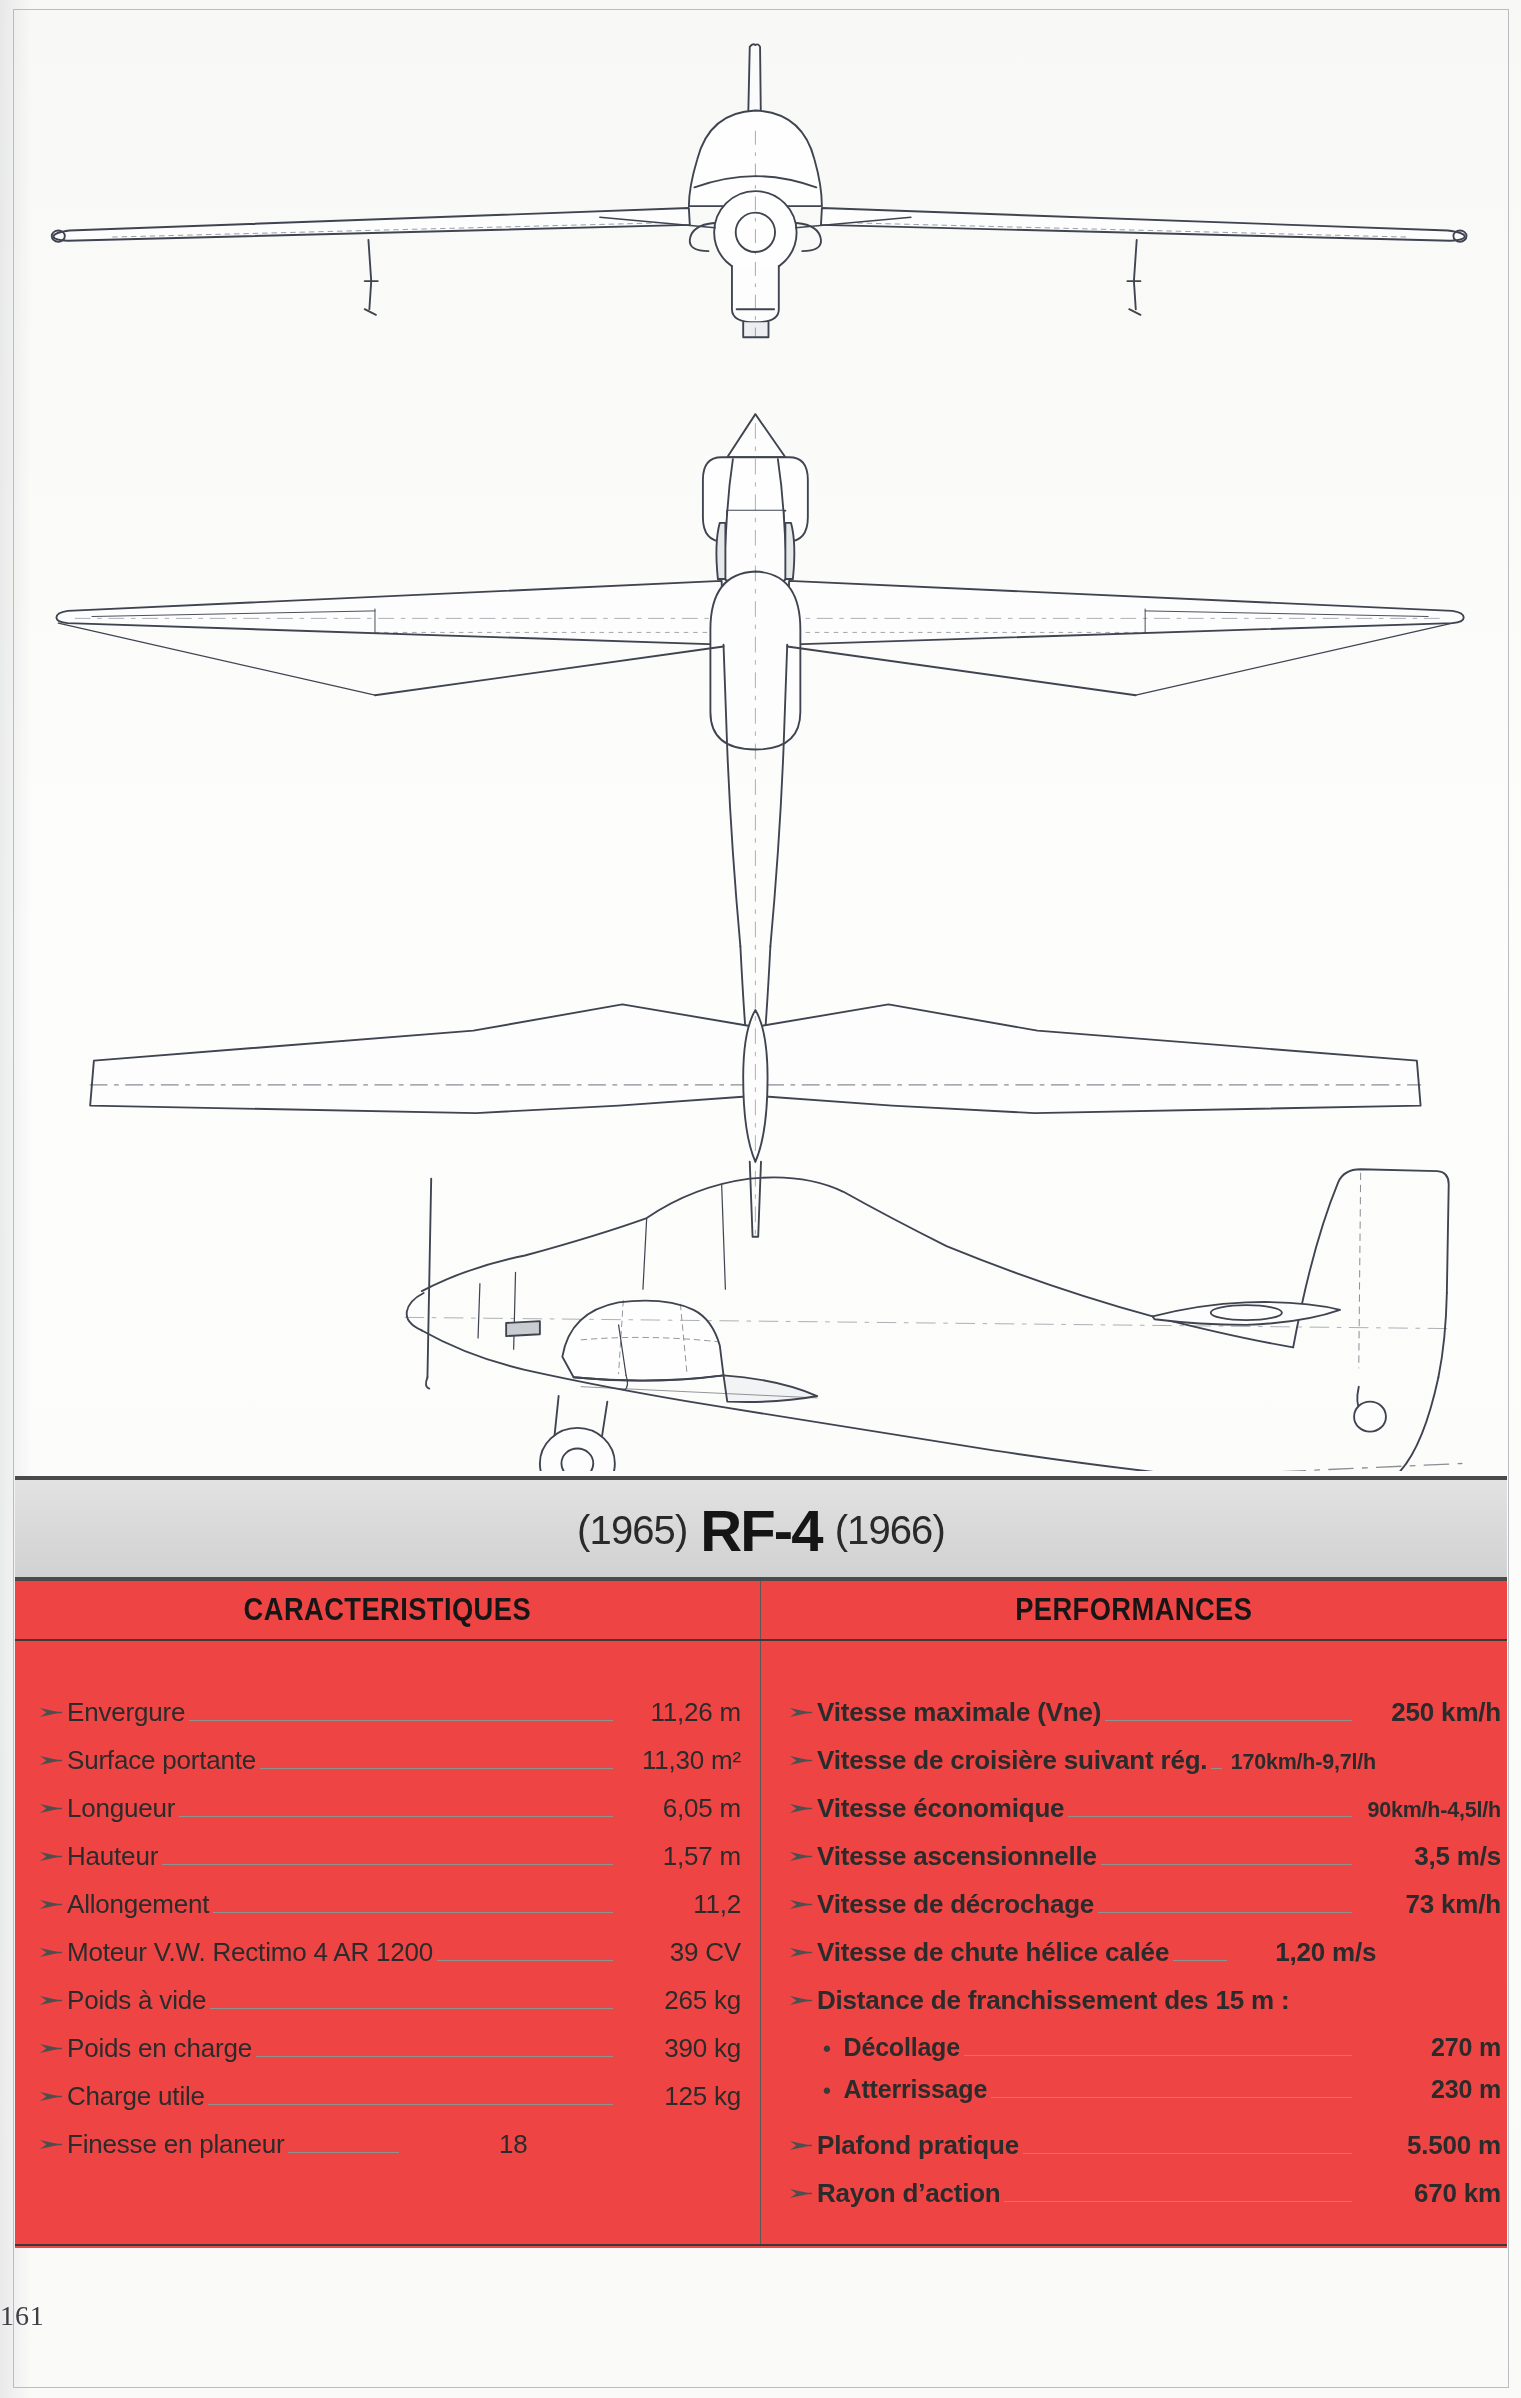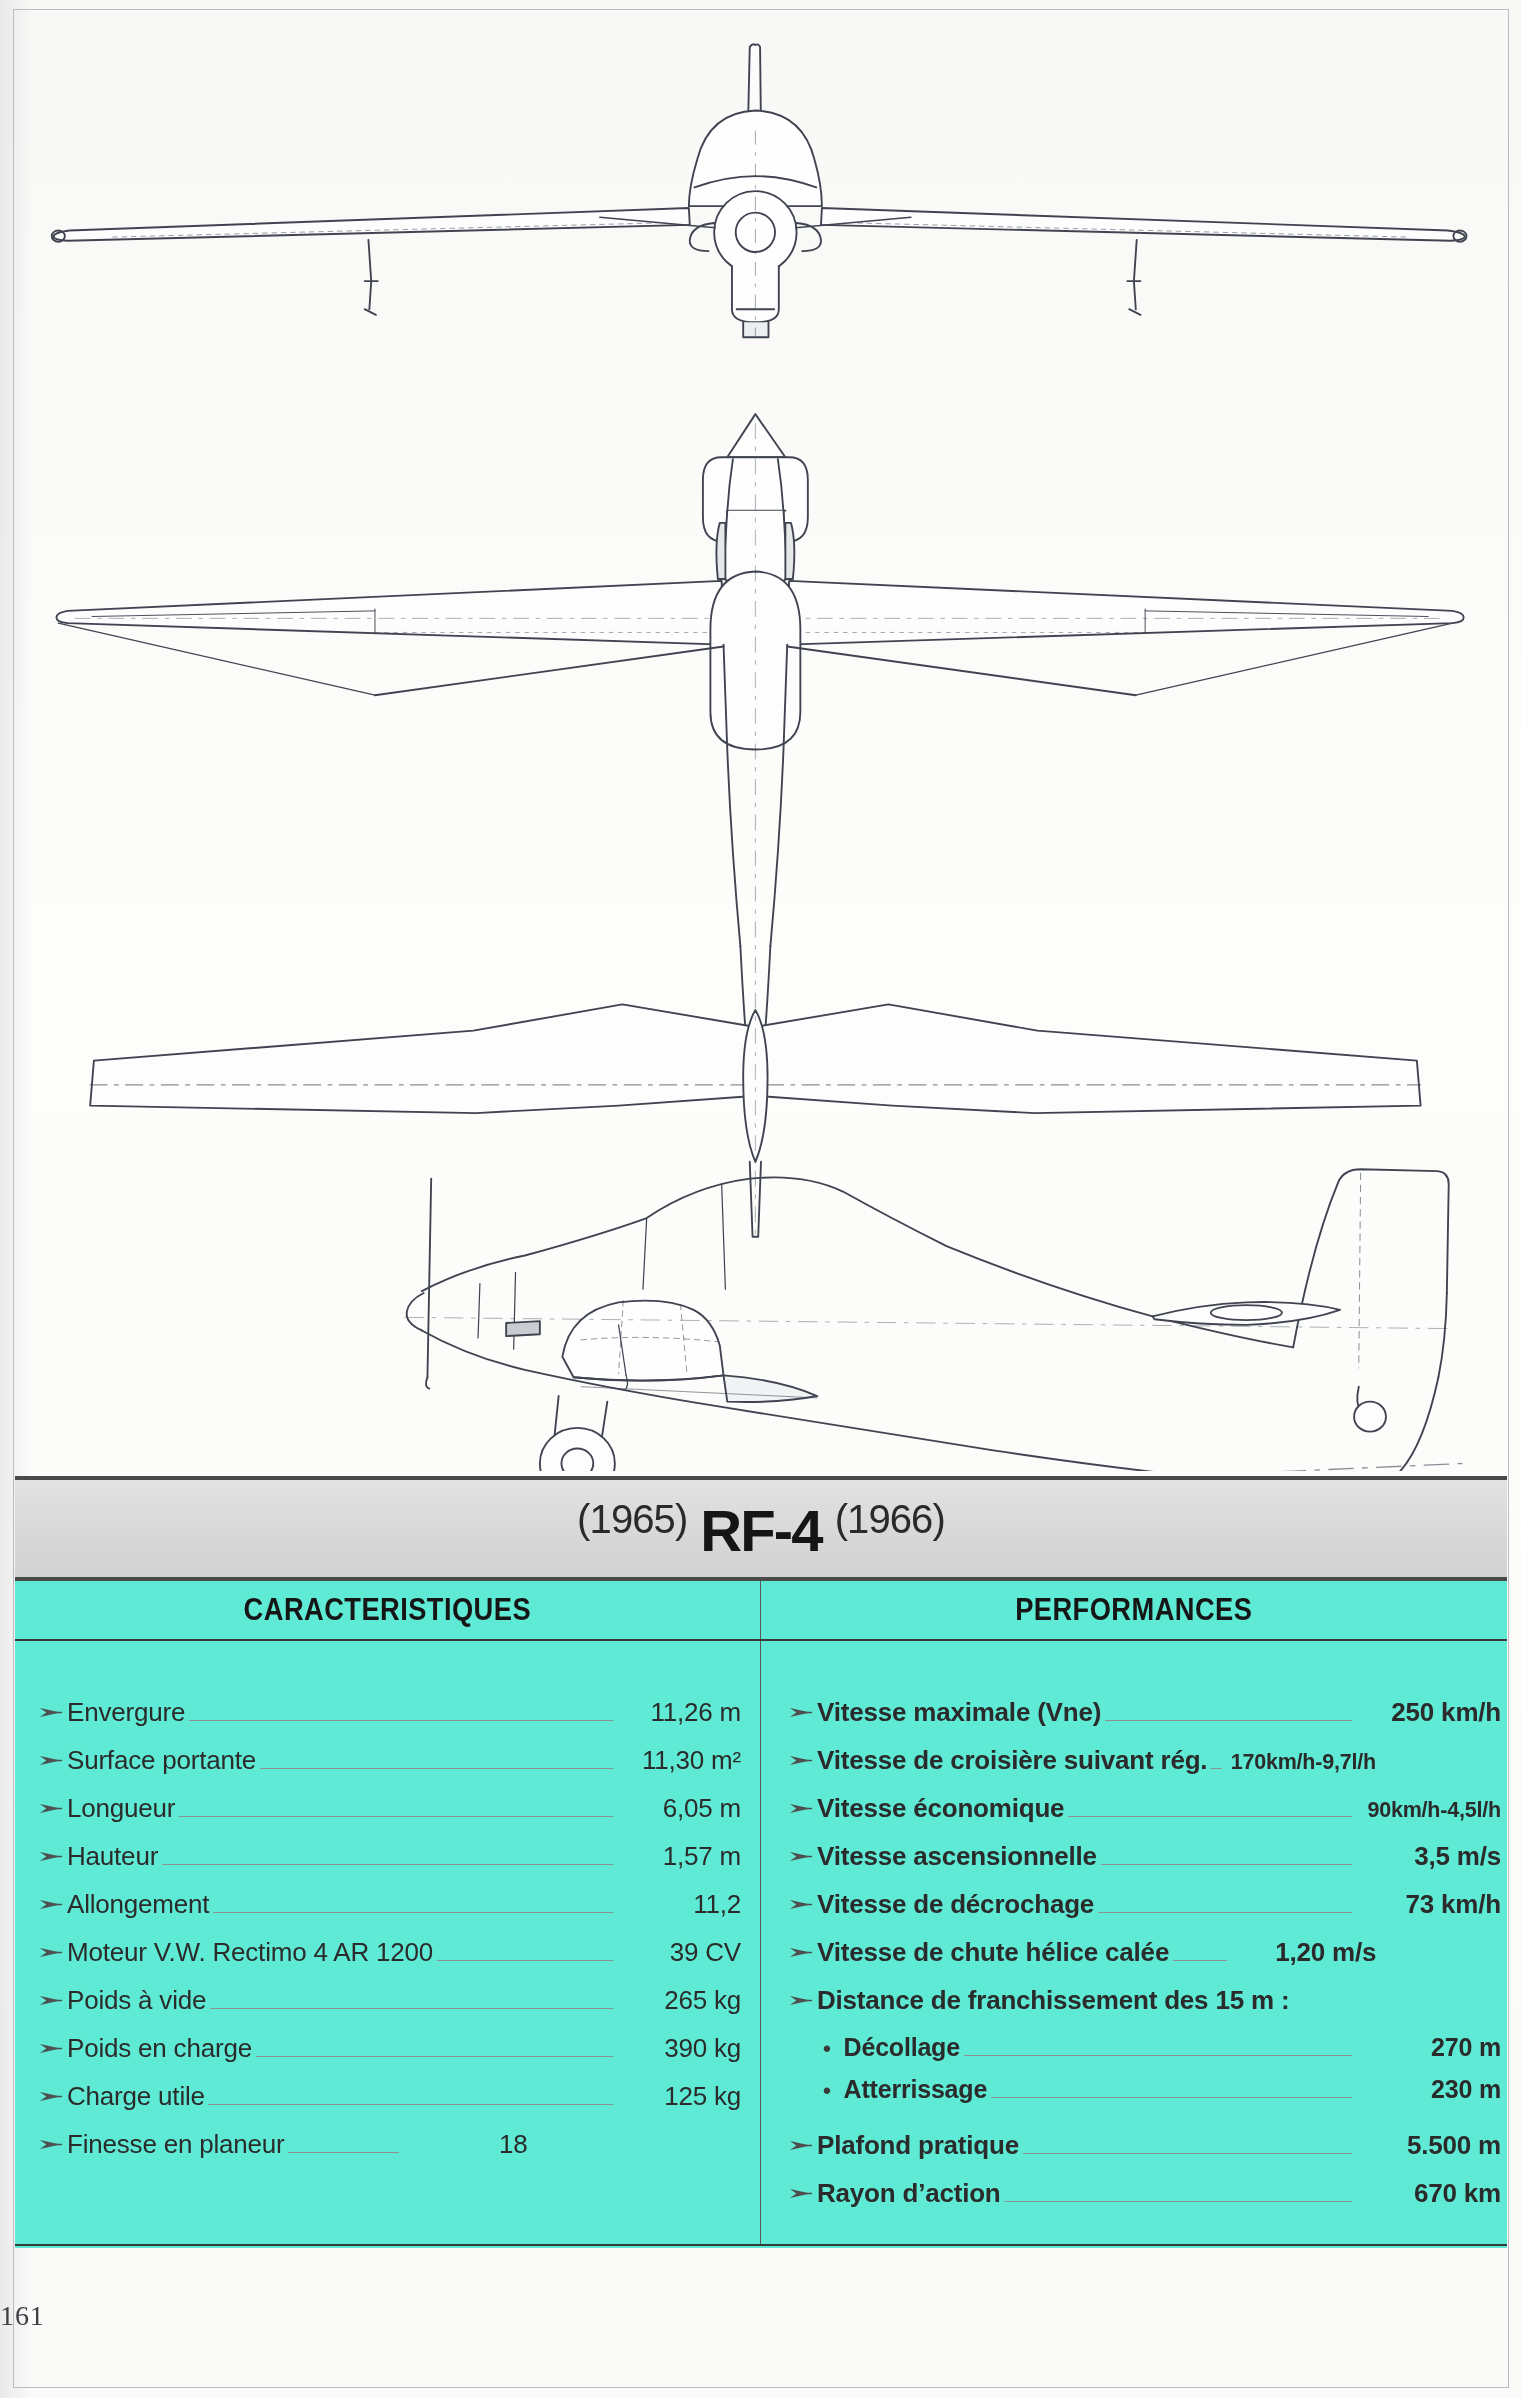--- a/index.html
+++ b/index.html
@@ -42,40 +42,40 @@
   
   .banner{
     position:absolute;left:15px;right:15px;top:1476px;height:105px;
     background:linear-gradient(180deg,#e2e2e2 0%,#d8d8d8 55%,#d2d2d2 100%);
     border-top:4.7px solid #4a4a4a;
     border-bottom:4.7px solid #4a4a4a;
     box-sizing:border-box;
     display:flex;align-items:center;justify-content:center;
   }
   .banner-inner{
-    display:flex;align-items:flex-start;gap:13px;
+    display:flex;align-items:center;gap:13px;
     color:#1d1d1d;
     transform:translateY(1.9px);
   }
   .year{
     font-family:"Liberation Sans", sans-serif;
     font-size:40px;font-weight:400;letter-spacing:-0.9px;
     color:#2a2a2a;
   }
   .model{
     font-family:"Liberation Sans", sans-serif;
     font-size:58px;font-weight:700;letter-spacing:-1.9px;
     color:#151515;
   }
 
   
   .spec{
     position:absolute;left:15px;right:15px;top:1581px;
     height:667px;
-    background:#5eead4;
+    background:#ef4444;
     box-sizing:border-box;
   }
   .spec-head{
     display:flex;height:58px;
     border-bottom:2.8px solid #3a3a3a;
   }
   .spec-head .col{
     flex:0 0 50%;
     display:flex;align-items:center;justify-content:center;
     box-sizing:border-box;

